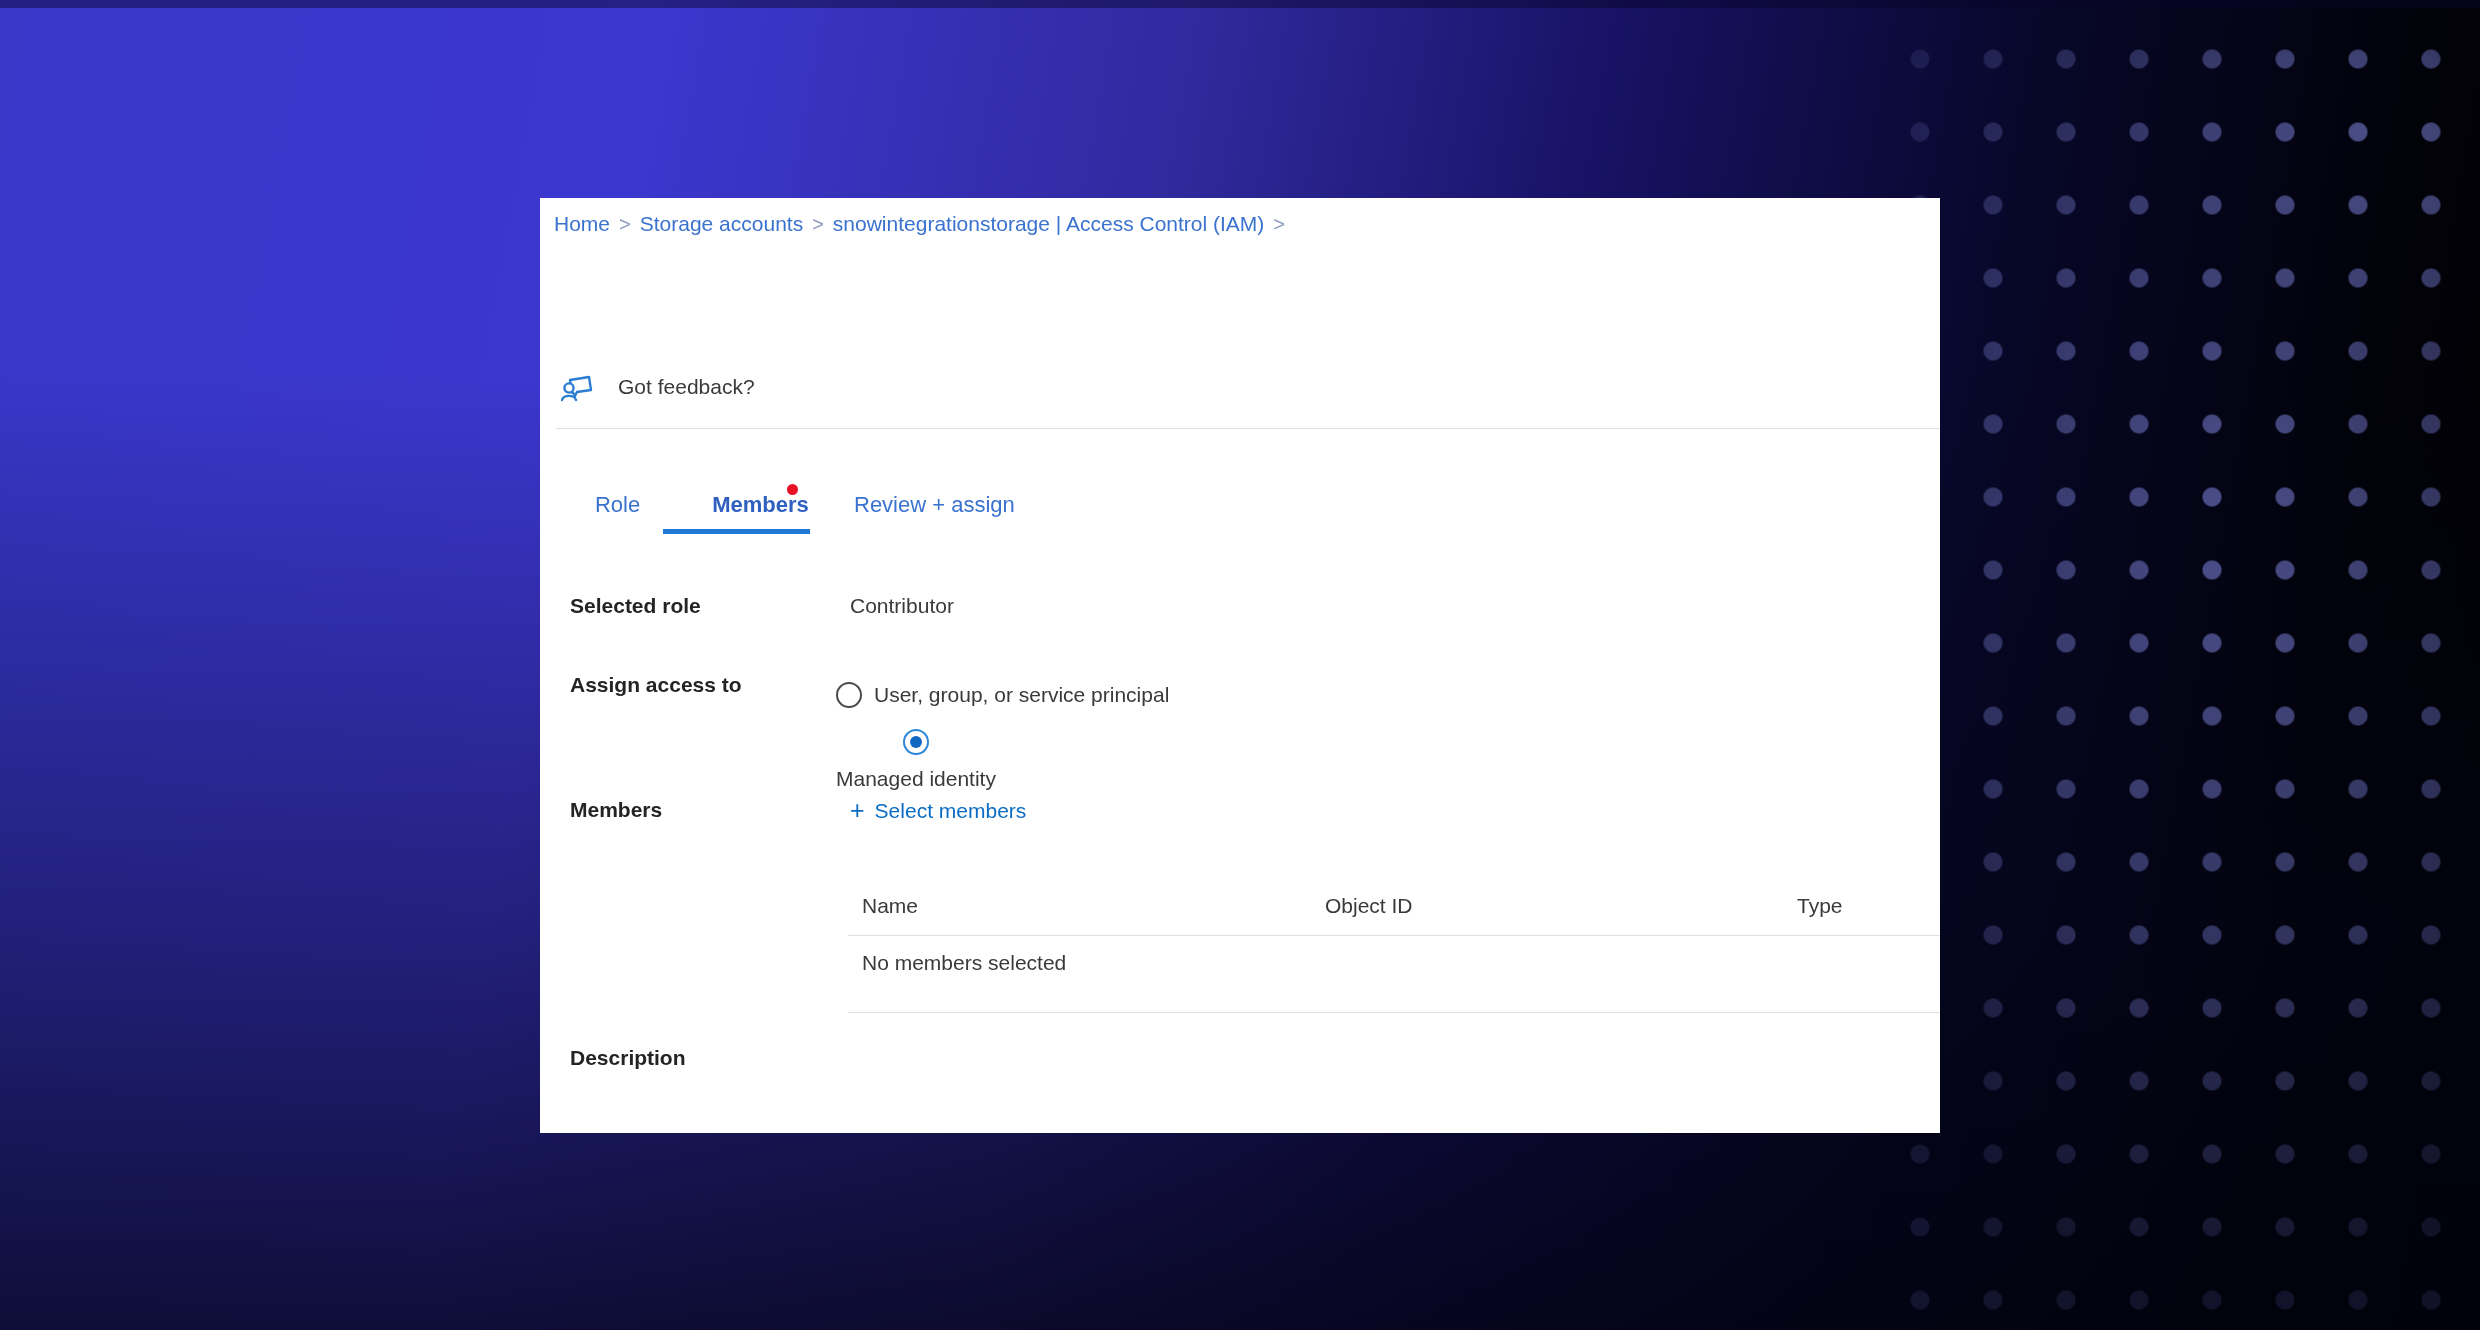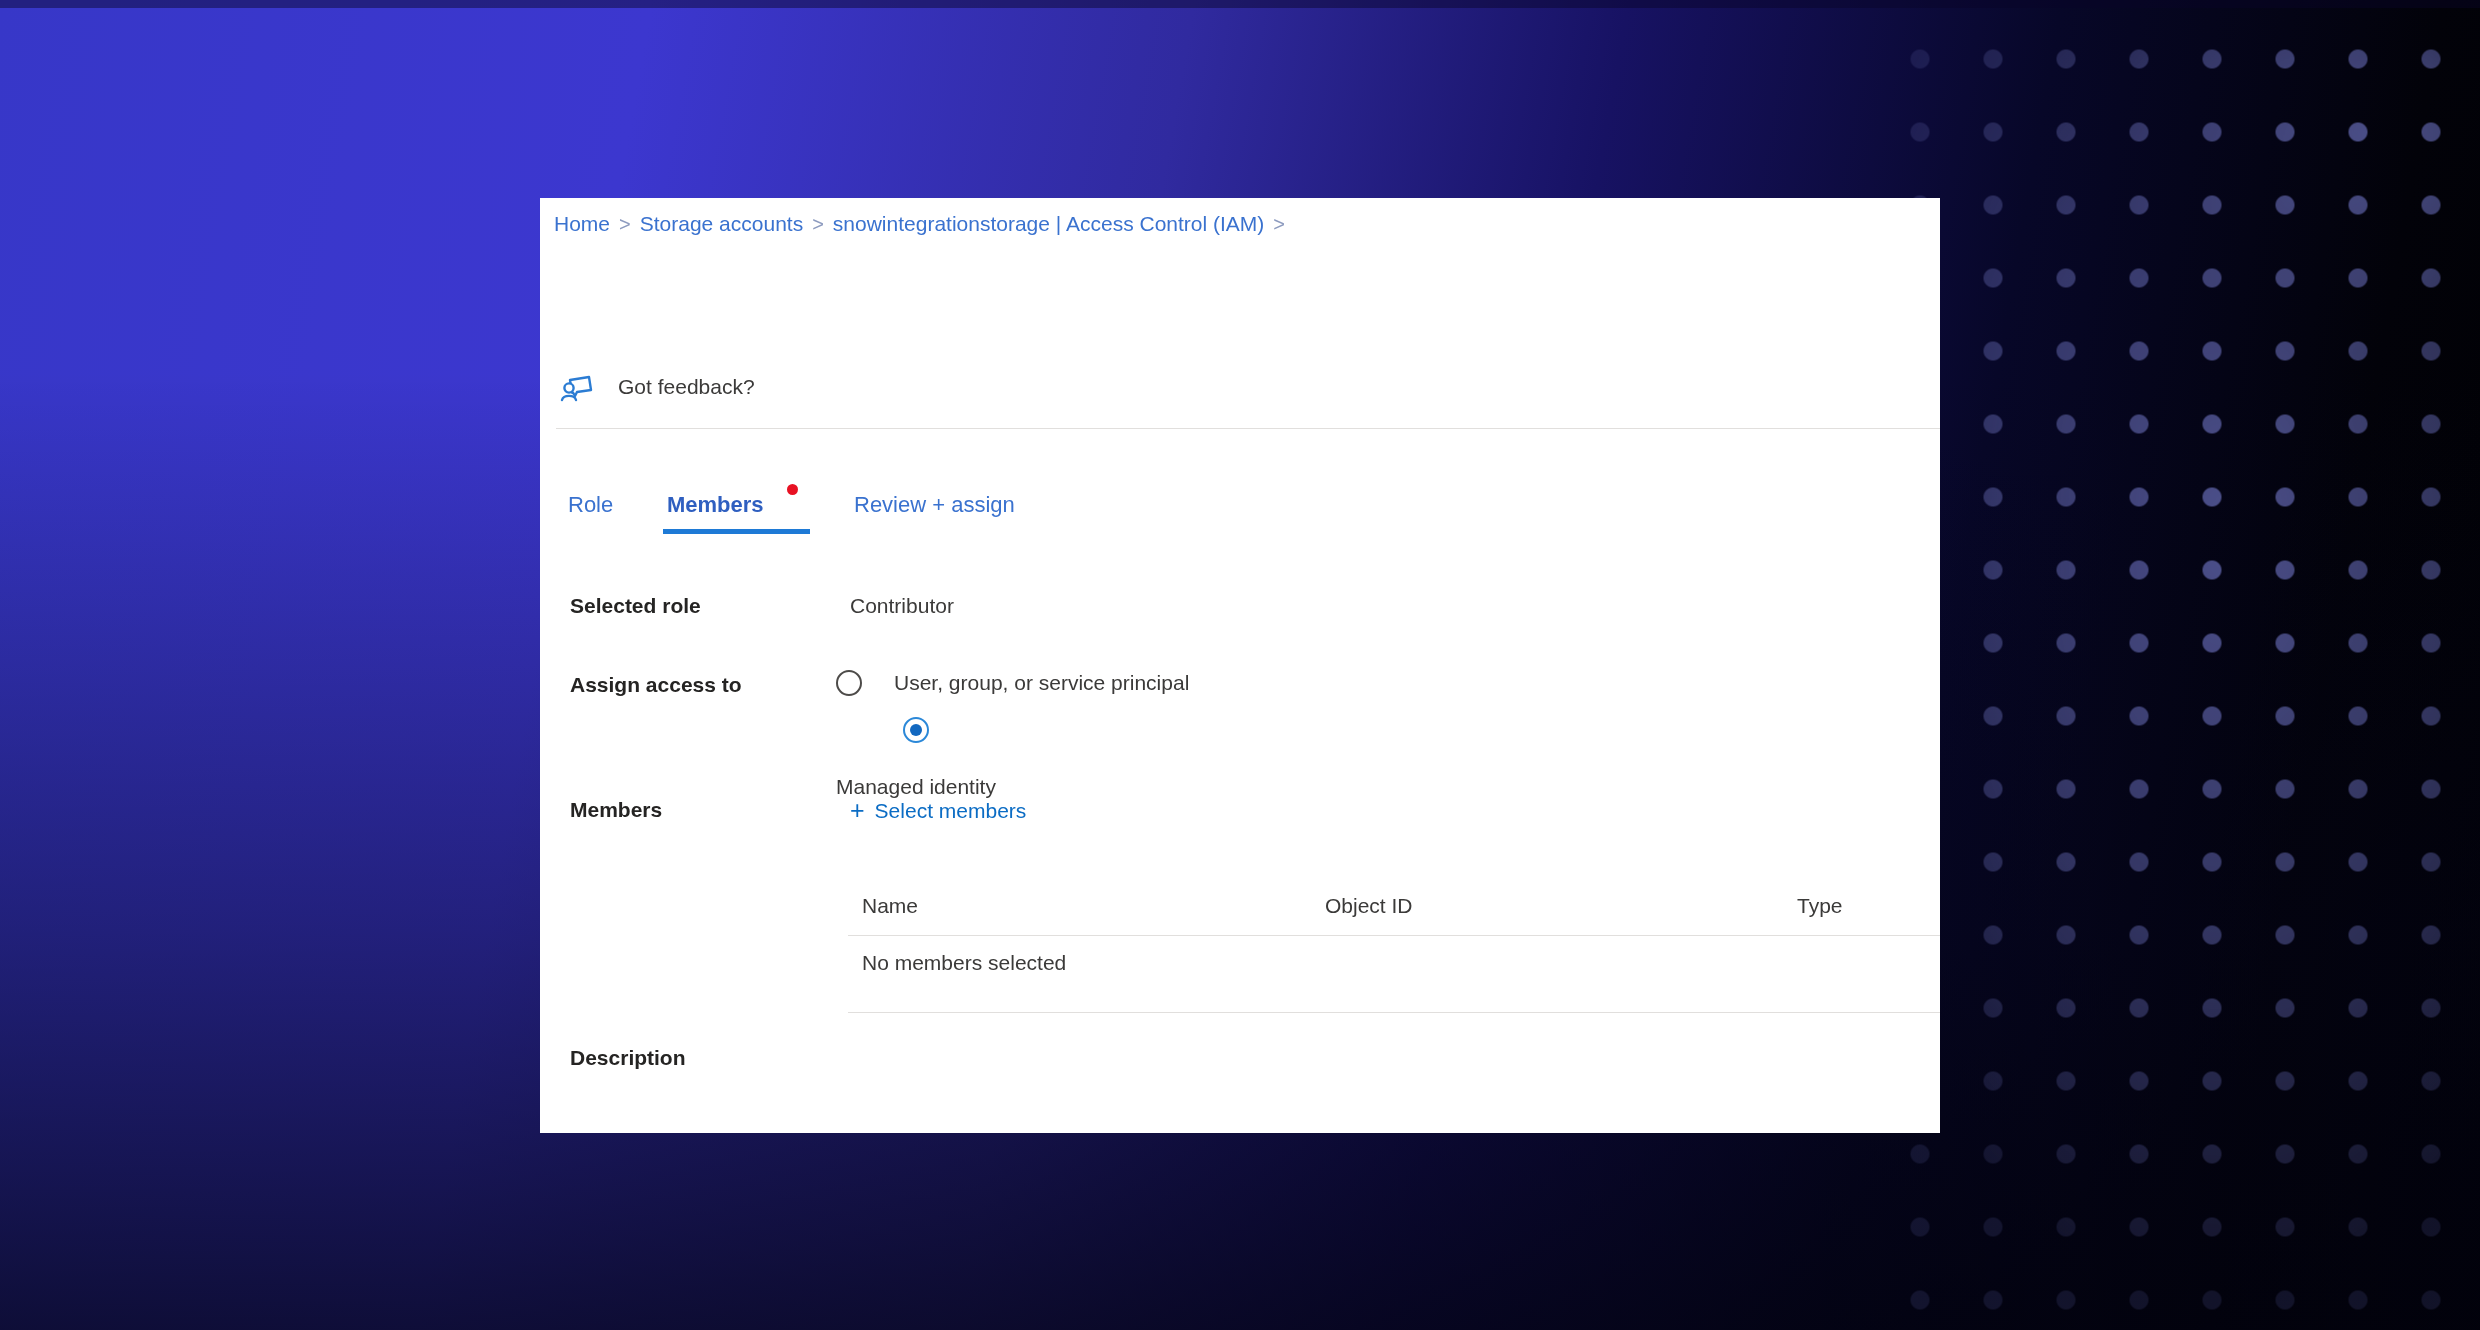--- a/index.html
+++ b/index.html
@@ -45,31 +45,31 @@
   .title-row{left:12px;top:58px;display:flex;align-items:center;}
   h1{margin:0;font-size:38px;font-weight:700;color:var(--text_dark);letter-spacing:.2px;}
   .more{margin-left:58px;margin-top:6px;color:#5f5d5b;font-size:26px;letter-spacing:3px;cursor:pointer;line-height:1;}
   
   .feedback{left:20px;top:172px;display:flex;align-items:center;gap:22px;cursor:pointer;}
   .feedback span{font-size:21px;color:var(--text_body);}
   .divider{left:16px;right:0;height:1px;background:var(--divider);}
   .div1{top:230px;}
   
   .tabs{left:28px;top:294px;display:flex;font-size:22px;}
-  .tab{color:var(--link_blue);cursor:pointer;position:relative;}
+  .tab{color:var(--link_blue);cursor:pointer;position:relative;text-align:center;}
   .tab-role{width:99px;}
   .tab-members{width:187px;color:var(--active_tab);font-weight:700;}
   .badge-dot{position:absolute;left:120px;top:-8px;width:11px;height:11px;border-radius:50%;background:var(--badge_red);}
   .tab-underline{position:absolute;left:-4px;top:37px;width:147px;height:5px;background:var(--underline);}
   
   .lbl{left:30px;font-size:21px;font-weight:700;color:var(--text_dark);}
   .val{left:310px;font-size:21px;color:var(--text_body);}
   .row-selrole-l{top:396px;} .row-selrole-v{top:396px;}
   .row-assign-l{top:475px;}
-  .radio-row{left:296px;display:flex;align-items:center;gap:32px;cursor:pointer;}
+  .radio-row{left:296px;display:flex;align-items:center;gap:12px;cursor:pointer;margin-top:12px;}
   .radio-row1{top:472px;} .radio-row2{top:519px;flex-direction:column;}
   .radio{width:26px;height:26px;border-radius:50%;box-sizing:border-box;border:2px solid #4d4b49;background:#fff;position:relative;}
   .radio.sel{border:2px solid var(--radio_ring);}
   .radio.sel::after{content:"";position:absolute;left:5px;top:5px;width:12px;height:12px;border-radius:50%;background:var(--radio_dot);}
   .radio-label{font-size:21px;color:var(--text_body);}
   .row-members-l{top:600px;}
   .select-members{left:310px;top:600px;font-size:21px;color:var(--accent);cursor:pointer;display:flex;gap:10px;align-items:center;}
   .select-members .plus{font-size:25px;font-weight:400;line-height:1;}
   
   .th{top:696px;font-size:21px;color:var(--text_body);}

